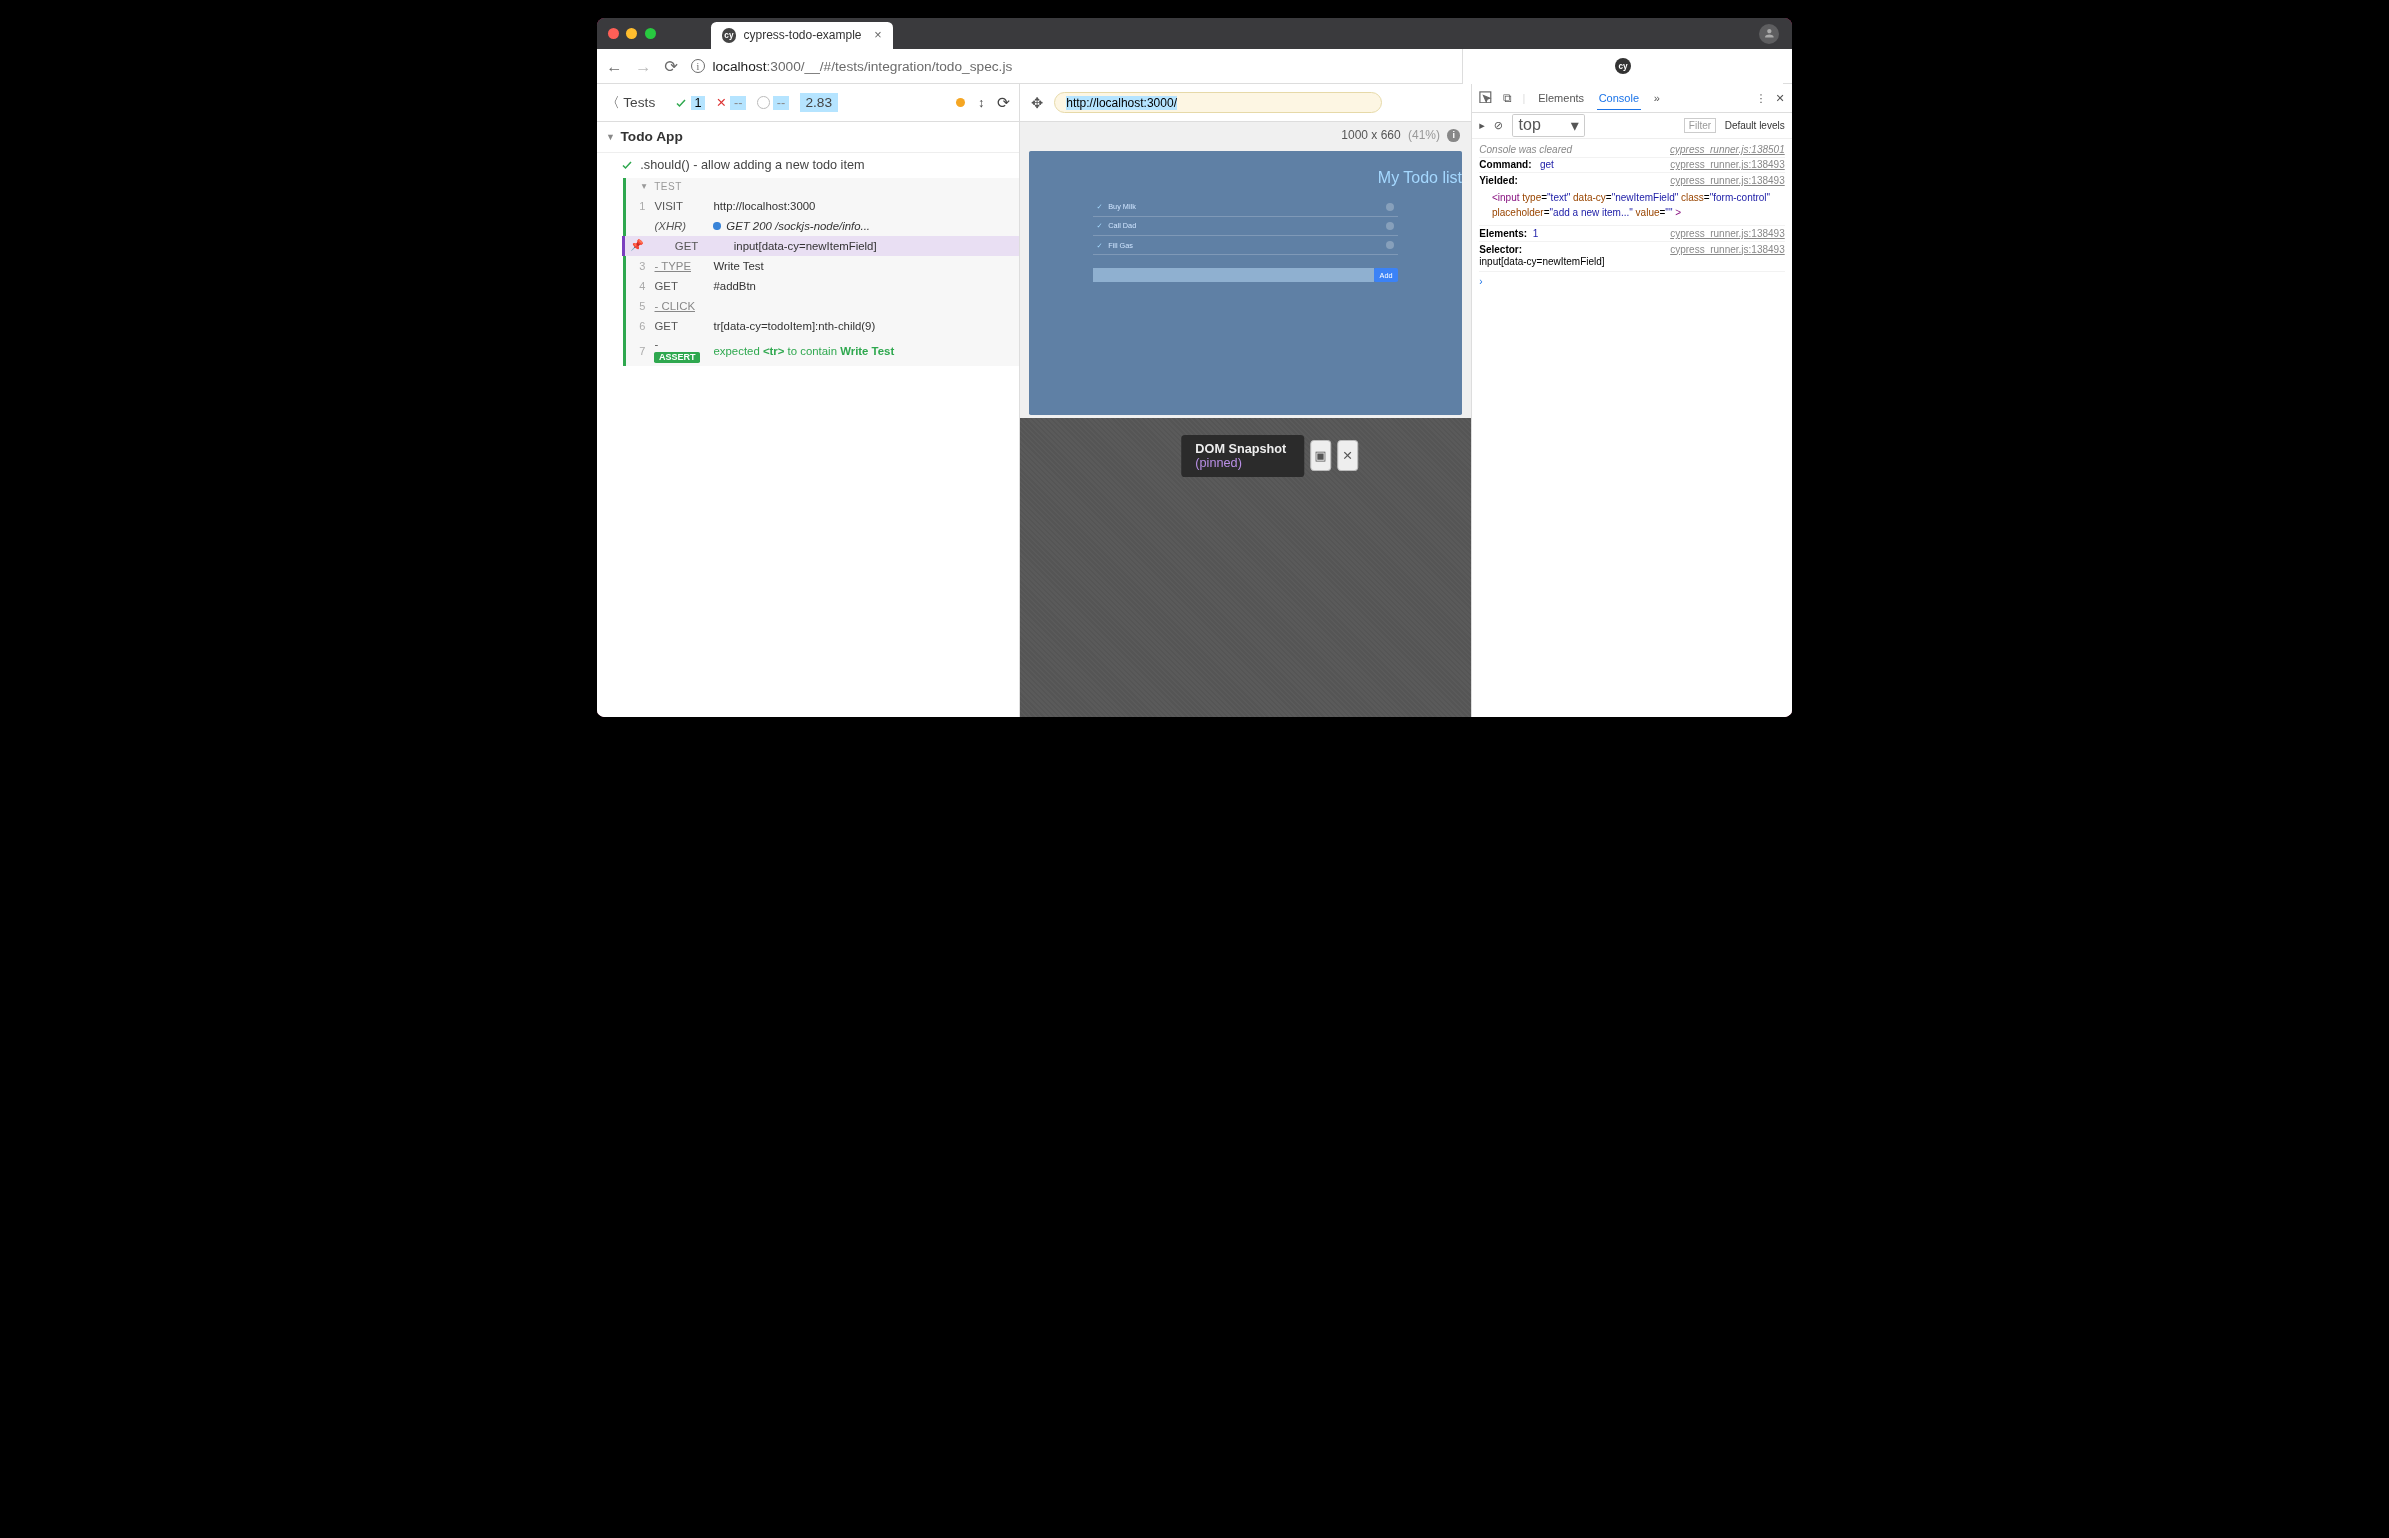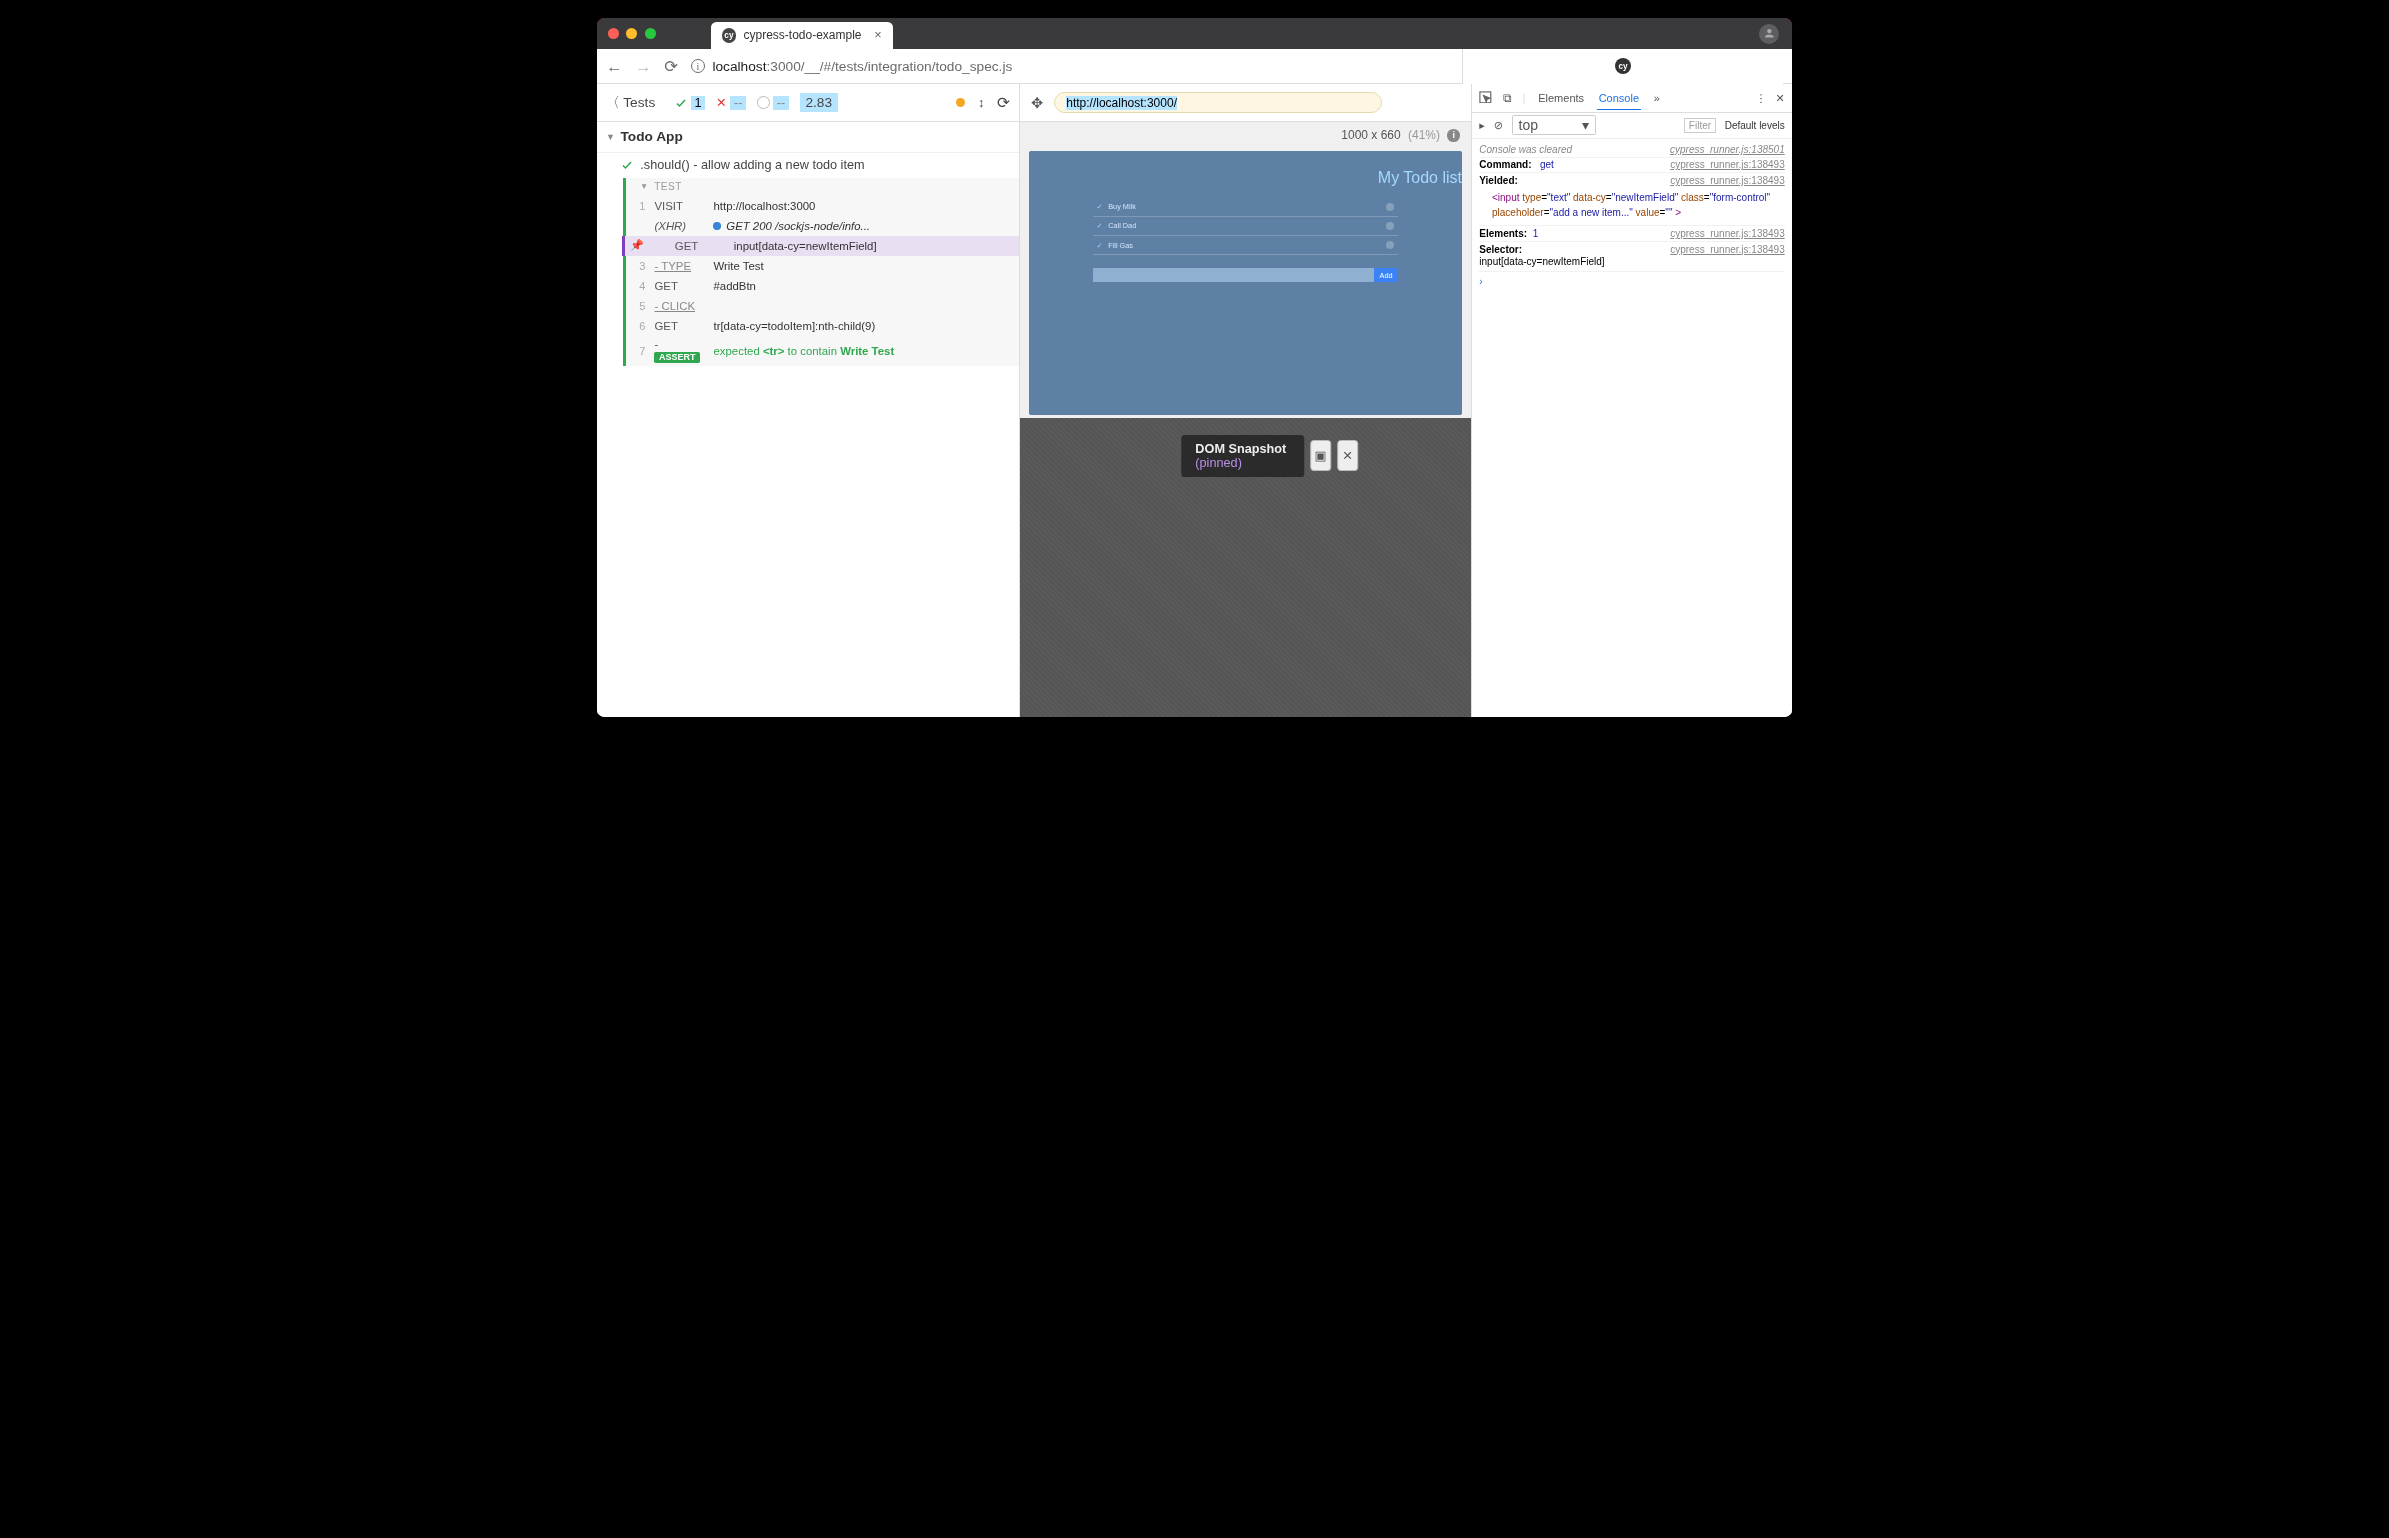--- a/index.html
+++ b/index.html
@@ -85,21 +85,21 @@
 .snap-btn{background:#eee;border:0.9px solid #bbb;width:31px;height:31px;border-radius:3.6px;display:flex;align-items:center;justify-content:center;color:#555;font-size:12.7px;}
 
 .right{width:321px;background:#fff;border-left:0.9px solid #ddd;display:flex;flex-direction:column;font-size:11px;}
 .dt-tabs{height:29px;display:flex;align-items:center;border-bottom:0.9px solid #ddd;padding:0 7.3px;gap:11px;color:#555;}
 .dt-tabs .dev-icn{font-size:12px;}
 .dt-tabs .tab-i{padding:5.5px 1.8px;cursor:pointer;}
 .dt-tabs .tab-i.active{color:#1a73e8;border-bottom:1.8px solid #1a73e8;margin-bottom:-0.9px;}
 .dt-tabs .more{margin-left:1.8px;}
 .dt-tabs .rgt{margin-left:auto;display:flex;gap:9px;align-items:center;}
 .dt-toolbar{height:25.5px;display:flex;align-items:center;padding:0 7.3px;gap:9px;border-bottom:0.9px solid #eee;color:#555;}
-.dt-toolbar .ctx{border:0.9px solid #ccc;padding:0.9px 5.5px;border-radius:1.8px;display:flex;align-items:center;gap:44px;font-size:14px;}
+.dt-toolbar .ctx{border:0.9px solid #ccc;padding:0.9px 5.5px;border-radius:1.8px;display:flex;align-items:center;gap:30px;font-size:16px;}
 .dt-toolbar .filter{border:0.9px solid #ccc;padding:0.9px 3.6px;color:#999;font-size:10px;margin-left:auto;}
 .dt-toolbar .levels{font-size:10px;color:#333;}
 .dt-body{flex:1;padding:3.6px 7.3px;font-family:Menlo,Consolas,monospace;font-size:10px;overflow:auto;}
 .dt-line{display:flex;padding:1.8px 0;border-bottom:0.9px solid #f2f2f2;}
 .dt-line .src{margin-left:auto;color:#888;text-decoration:underline;white-space:nowrap;}
 .dt-line.italic{font-style:italic;color:#888;}
 .dt-val{color:#1a1aa6;}
 .dt-num{color:#1a1aa6;}
 .yield-block{padding:1.8px 0 5.5px 12.7px;border-bottom:0.9px solid #f2f2f2;line-height:1.5;}
 .t-tag{color:#881280;}

